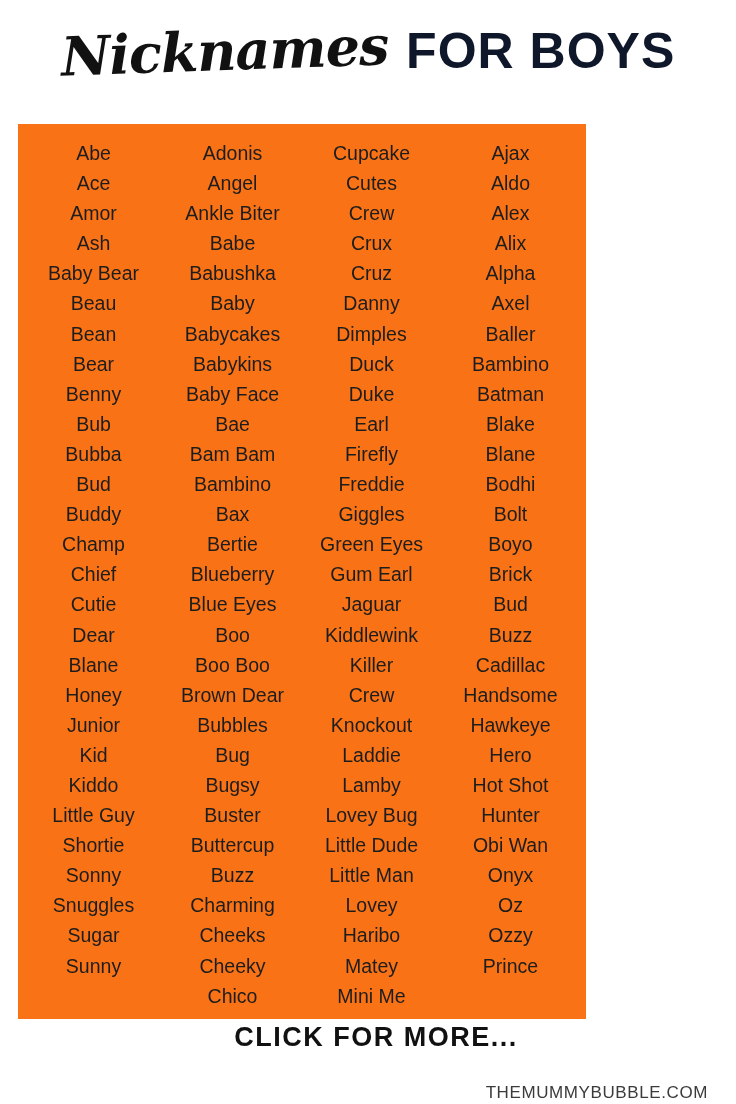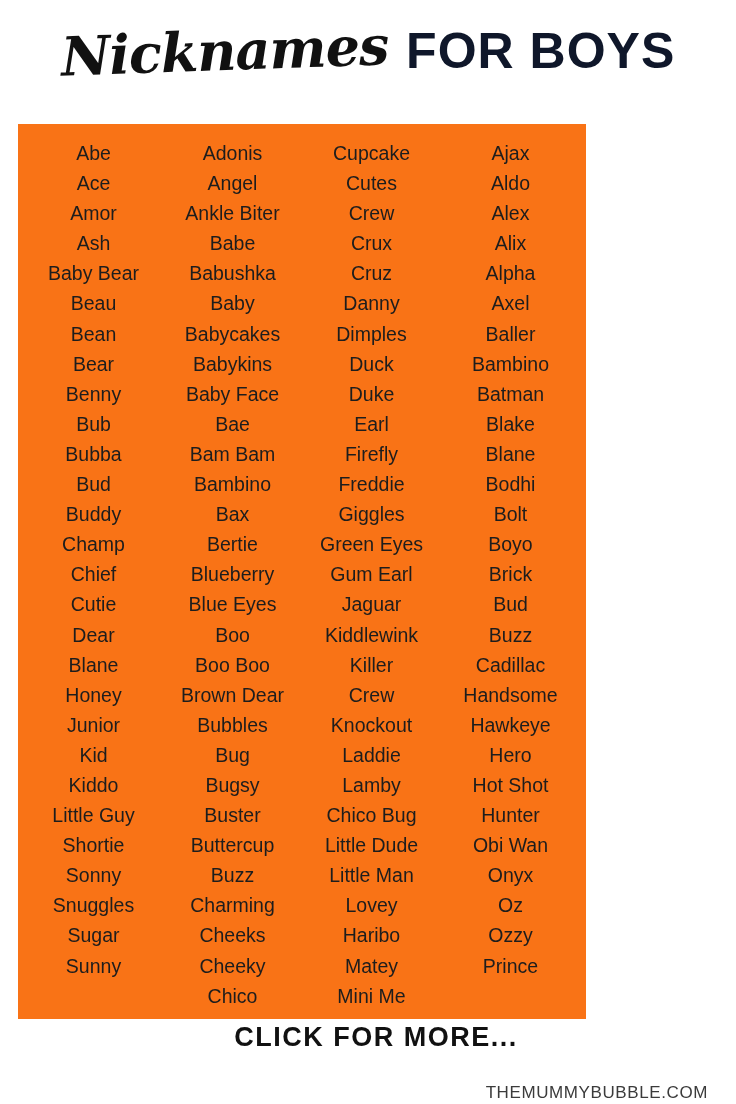--- a/index.html
+++ b/index.html
@@ -193,21 +193,21 @@
         <div class="name">Giggles</div>
         <div class="name">Green Eyes</div>
         <div class="name">Gum Earl</div>
         <div class="name">Jaguar</div>
         <div class="name">Kiddlewink</div>
         <div class="name">Killer</div>
         <div class="name">Crew</div>
         <div class="name">Knockout</div>
         <div class="name">Laddie</div>
         <div class="name">Lamby</div>
-        <div class="name">Chico Bug</div>
+        <div class="name">Lovey Bug</div>
         <div class="name">Little Dude</div>
         <div class="name">Little Man</div>
         <div class="name">Lovey</div>
         <div class="name">Haribo</div>
         <div class="name">Matey</div>
         <div class="name">Mini Me</div>
       </div>
     <div class="column">
         <div class="name">Ajax</div>
         <div class="name">Aldo</div>

